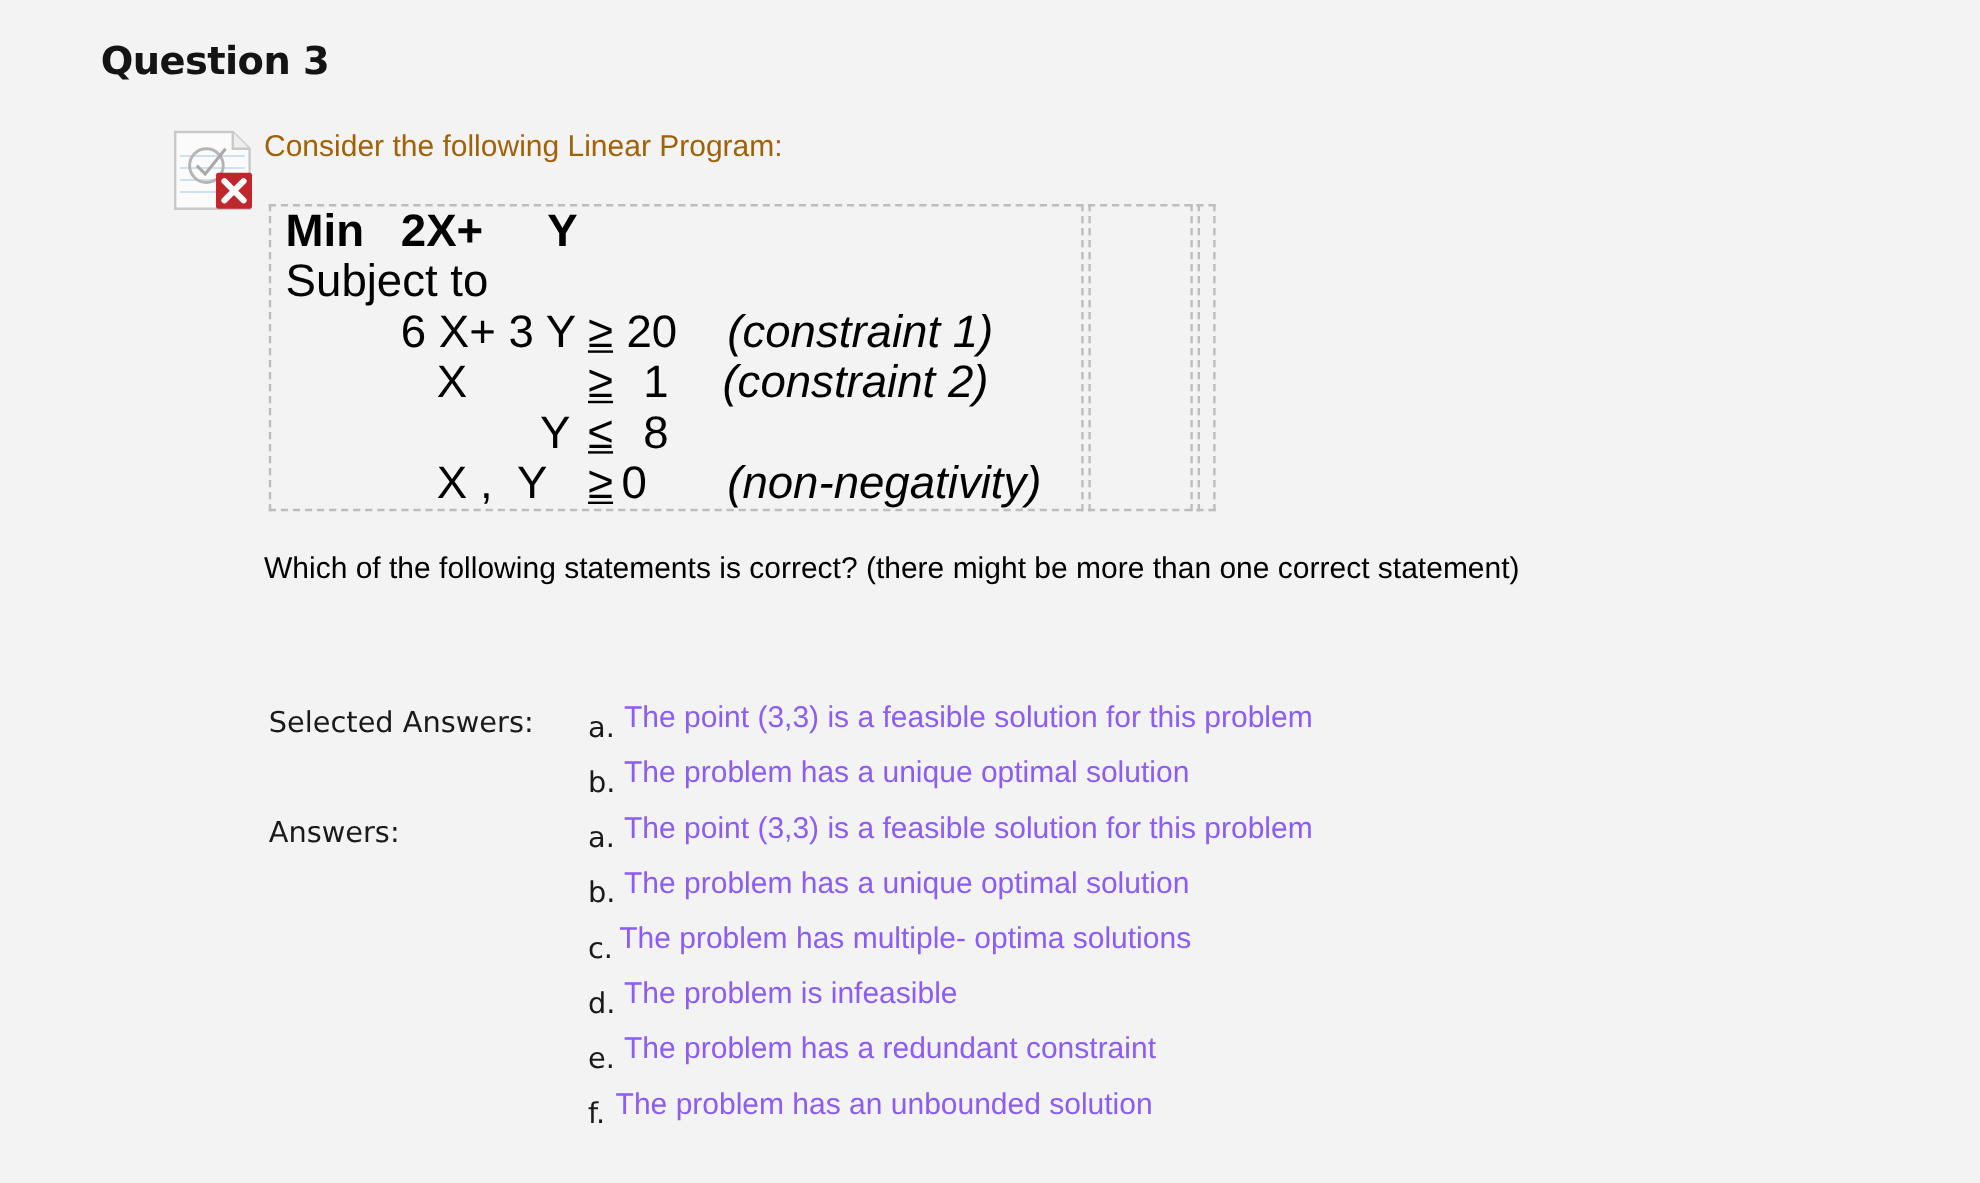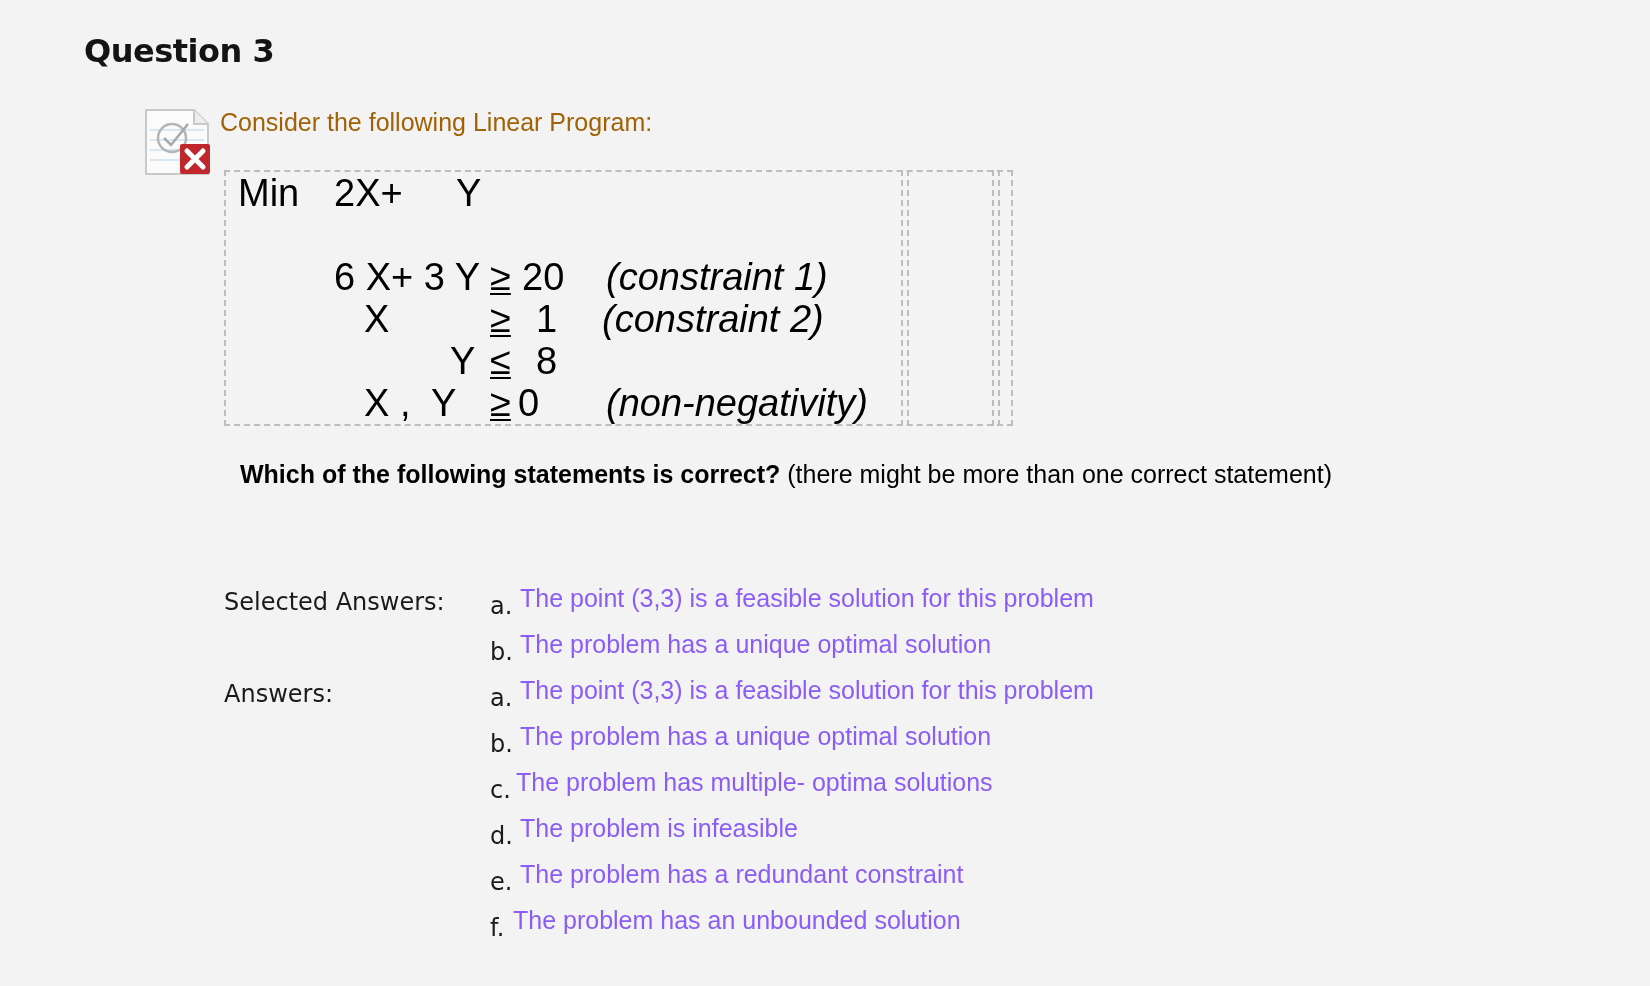--- a/index.html
+++ b/index.html
@@ -52,31 +52,31 @@
       border: 2px dashed #bdbdbd;
       box-sizing: border-box;
     }
     .lp-text {
       position: absolute;
       font-size: 38px;
       line-height: 42px;
       color: #000;
       white-space: pre;
     }
-    .lp-bold { font-weight: normal; text-align: center; }
+    .lp-bold { font-weight: bold; text-align: center; }
     .lp-ital { font-style: italic; margin-left: 20px; }
     .ul { text-decoration: underline; text-underline-offset: 3px; text-decoration-thickness: 2px; }
     .question {
       position: absolute;
       left: 220px;
       top: 460px;
       font-size: 25px;
       color: #000;
     }
-    .question b { font-weight: bold; margin-left: 20px; }
+    .question b { font-weight: normal; }
     .ans-label {
       position: absolute;
       left: 224px;
       font-family: "DejaVu Sans", sans-serif;
       font-size: 24px;
       color: #1a1a1a;
     }
     .ans-row {
       position: absolute;
       left: 490px;
@@ -125,20 +125,21 @@
 <div class="intro">Consider the following Linear Program:</div>
 
 <div class="lp-box">
   <div class="frame" style="left:0;top:0;width:789px;height:256px;"></div>
   <div class="frame" style="left:677px;top:0;width:8px;height:256px;border-top:none;border-bottom:none;"></div>
   <div class="frame" style="left:768px;top:0;width:8px;height:256px;border-top:none;border-bottom:none;"></div>
 
   <div class="lp-text lp-bold" style="left:14px;top:2px;">Min</div>
   <div class="lp-text lp-bold" style="left:110px;top:2px;">2X+</div>
   <div class="lp-text lp-bold" style="left:232px;top:2px;">Y</div>
+  <div class="lp-text" style="left:14px;top:44px;">Subject to</div>
 
   <div class="lp-text" style="left:110px;top:86px;">6 X+ 3 Y</div>
   <div class="lp-text ul" style="left:266px;top:86px;">≥</div>
   <div class="lp-text" style="left:298px;top:86px;">20</div>
   <div class="lp-text lp-ital" style="left:362px;top:86px;">(constraint 1)</div>
 
   <div class="lp-text" style="left:140px;top:128px;">X</div>
   <div class="lp-text ul" style="left:266px;top:128px;">≥</div>
   <div class="lp-text" style="left:312px;top:128px;">1</div>
   <div class="lp-text lp-ital" style="left:358px;top:128px;">(constraint 2)</div>

